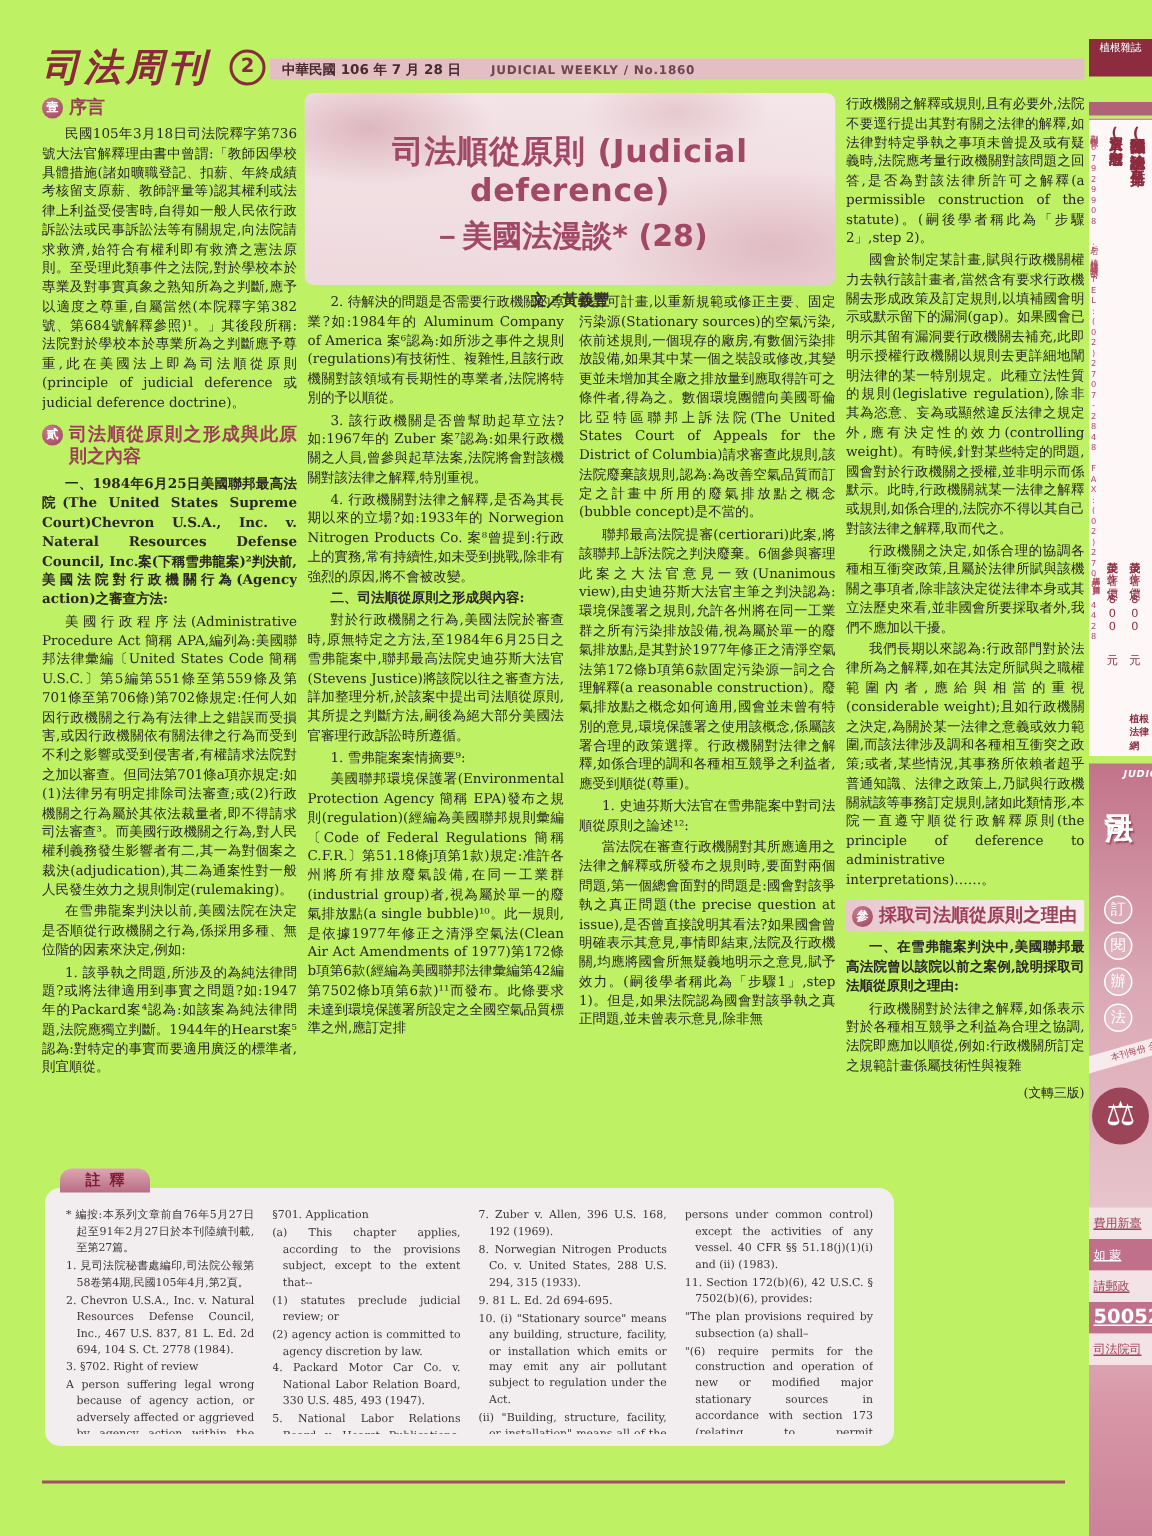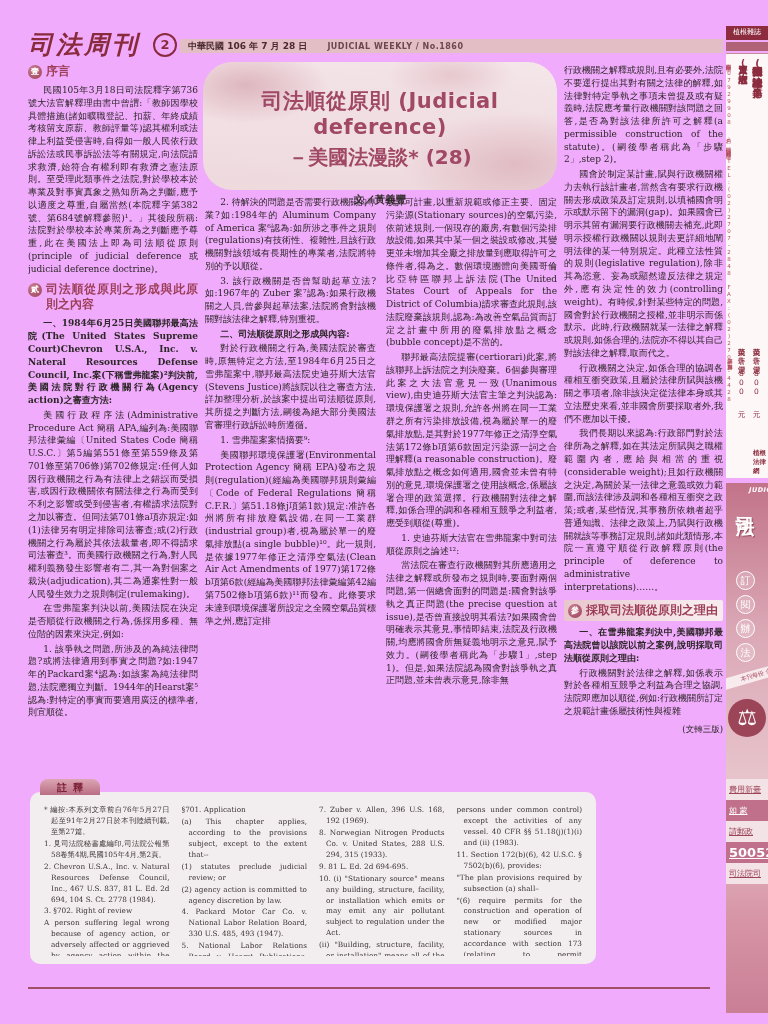--- a/index.html
+++ b/index.html
@@ -1,30 +1,30 @@
 <!DOCTYPE html>
 <html><head>
 <meta charset="utf-8">
 <style>
   html,body{margin:0;padding:0;background:#e9e9e9;}
-  .page{position:relative;width:768px;height:1024px;background:#f0abfc;overflow:hidden;
+  .page{position:relative;width:768px;height:1024px;background:#bef264;overflow:hidden;
         font-family:"DejaVu Sans",sans-serif;}
 
   
   .masthead{position:absolute;left:28px;top:28px;font-family:"DejaVu Serif",serif;
             font-style:italic;font-weight:bold;font-size:25px;color:#8a2b3d;letter-spacing:3px;}
   .pagenum{position:absolute;left:153px;top:33px;width:20px;height:20px;border:2px solid #8a2b3d;
            border-radius:50%;color:#8a2b3d;font-weight:bold;font-size:13px;line-height:20px;text-align:center;}
   .band{position:absolute;left:180px;top:39px;width:543px;height:14px;background:#e3bec5;
         display:flex;align-items:center;gap:20px;padding-left:8px;box-sizing:border-box;}
   .band .date{font-size:9px;color:#48292e;font-weight:bold;white-space:nowrap;}
   .band .weekly{font-size:8px;color:#6d474d;font-weight:bold;letter-spacing:.5px;white-space:nowrap;}
 
   
-  .titleblock{position:absolute;left:203px;top:62px;width:354px;height:128px;border-radius:29px;
+  .titleblock{position:absolute;left:203px;top:62px;width:354px;height:128px;border-radius:6px;
       text-align:center;padding-top:25px;box-sizing:border-box;
       background:
         radial-gradient(ellipse 120px 55px at 12% 18%, rgba(205,145,158,.55), transparent 70%),
         radial-gradient(ellipse 160px 75px at 88% 80%, rgba(210,155,168,.5), transparent 70%),
         radial-gradient(ellipse 90px 40px at 70% 10%, rgba(216,168,178,.45), transparent 70%),
         radial-gradient(ellipse 220px 100px at 50% 45%, rgba(240,222,226,.95), transparent 80%),
         linear-gradient(#f4e6e9,#eed9dd);}
   .titleblock .t1{font-size:21px;font-weight:bold;color:#a04866;letter-spacing:.5px;}
   .titleblock .t2{font-size:20px;font-weight:bold;color:#a04866;margin-top:5px;}
   .titleblock .byline{font-size:10.5px;color:#3a3032;margin-top:22px;font-weight:bold;}
@@ -57,21 +57,21 @@
           color:#7c2036;font-weight:bold;font-size:10px;line-height:17px;text-align:center;letter-spacing:6px;
           padding-left:6px;box-sizing:border-box;}
   .fn-cols{display:flex;gap:12px;height:100%;overflow:hidden;}
   .fn-col{flex:1;overflow:hidden;}
   .fn{font-size:7.3px;line-height:1.5;color:#3c3436;margin:0 0 1px;text-indent:-7px;
       padding-left:7px;text-align:justify;font-family:"DejaVu Serif",serif;}
   .bottom-rule{position:absolute;left:28px;top:987px;width:682px;height:2px;background:#a05065;}
 
   
   .sidebar{position:absolute;left:724px;top:0;width:44px;height:1024px;overflow:hidden;}
-  .sb-pubbox{margin:26px 0 2px 2px;width:42px;height:14px;background:#8c2c3e;color:#fff;
+  .sb-pubbox{margin:26px 0 17px 2px;width:42px;height:25px;background:#8c2c3e;color:#fff;
              font-size:7px;line-height:13px;text-align:center;overflow:hidden;white-space:nowrap;}
   .sb-strip{margin-left:2px;width:42px;height:9px;background:#b06277;}
   .sb-ad{position:relative;margin:2px 0 0 2px;width:42px;height:424px;background:#fdf7f8;
          border-top:1px solid #c98a98;overflow:hidden;}
   .v{writing-mode:vertical-rl;text-orientation:upright;position:absolute;white-space:nowrap;}
   .sb-order{left:0;top:5px;font-size:5.5px;color:#b14a5e;letter-spacing:1px;}
   .sb-book2{left:10px;top:4px;font-size:9px;color:#8c2c3e;font-weight:bold;}
   .sb-book1{left:24px;top:4px;font-size:10px;color:#8c2c3e;font-weight:bold;}
   .sb-price2{left:10px;top:288px;font-size:7.5px;color:#8c2c3e;}
   .sb-price1{left:25px;top:288px;font-size:7.5px;color:#8c2c3e;}
@@ -124,20 +124,21 @@
         <span class="sec-t">司法順從原則之形成與此原則之內容</span>
       </div>
       <p class="blk bold">一、1984年6月25日美國聯邦最高法院(The United States Supreme Court)Chevron U.S.A., Inc. v. Nateral Resources Defense Council, Inc.案(下稱雪弗龍案)²判決前,美國法院對行政機關行為(Agency action)之審查方法:</p>
       <p class="blk para">美國行政程序法(Administrative Procedure Act 簡稱 APA,編列為:美國聯邦法律彙編〔United States Code 簡稱 U.S.C.〕第5編第551條至第559條及第701條至第706條)第702條規定:任何人如因行政機關之行為有法律上之錯誤而受損害,或因行政機關依有關法律之行為而受到不利之影響或受到侵害者,有權請求法院對之加以審查。但同法第701條a項亦規定:如(1)法律另有明定排除司法審查;或(2)行政機關之行為屬於其依法裁量者,即不得請求司法審查³。而美國行政機關之行為,對人民權利義務發生影響者有二,其一為對個案之裁決(adjudication),其二為通案性對一般人民發生效力之規則制定(rulemaking)。</p>
       <p class="blk para">在雪弗龍案判決以前,美國法院在決定是否順從行政機關之行為,係採用多種、無位階的因素來決定,例如:</p>
       <p class="blk para">1. 該爭執之問題,所涉及的為純法律問題?或將法律適用到事實之問題?如:1947年的Packard案⁴認為:如該案為純法律問題,法院應獨立判斷。1944年的Hearst案⁵認為:對特定的事實而要適用廣泛的標準者,則宜順從。</p>
     </div>
   <div class="col col2">
       <p class="blk para">2. 待解決的問題是否需要行政機關的專業?如:1984年的 Aluminum Company of America 案⁶認為:如所涉之事件之規則(regulations)有技術性、複雜性,且該行政機關對該領域有長期性的專業者,法院將特別的予以順從。</p>
       <p class="blk para">3. 該行政機關是否曾幫助起草立法?如:1967年的 Zuber 案⁷認為:如果行政機關之人員,曾參與起草法案,法院將會對該機關對該法律之解釋,特別重視。</p>
+      <p class="blk para">4. 行政機關對法律之解釋,是否為其長期以來的立場?如:1933年的 Norwegion Nitrogen Products Co. 案⁸曾提到:行政上的實務,常有持續性,如未受到挑戰,除非有強烈的原因,將不會被改變。</p>
       <p class="blk bold">二、司法順從原則之形成與內容:</p>
       <p class="blk para">對於行政機關之行為,美國法院於審查時,原無特定之方法,至1984年6月25日之雪弗龍案中,聯邦最高法院史迪芬斯大法官(Stevens Justice)將該院以往之審查方法,詳加整理分析,於該案中提出司法順從原則,其所提之判斷方法,嗣後為絕大部分美國法官審理行政訴訟時所遵循。</p>
       <p class="blk para">1. 雪弗龍案案情摘要⁹:</p>
       <p class="blk para">美國聯邦環境保護署(Environmental Protection Agency 簡稱 EPA)發布之規則(regulation)(經編為美國聯邦規則彙編〔Code of Federal Regulations 簡稱 C.F.R.〕第51.18條j項第1款)規定:准許各州將所有排放廢氣設備,在同一工業群(industrial group)者,視為屬於單一的廢氣排放點(a single bubble)¹⁰。此一規則,是依據1977年修正之清淨空氣法(Clean Air Act Amendments of 1977)第172條b項第6款(經編為美國聯邦法律彙編第42編第7502條b項第6款)¹¹而發布。此條要求未達到環境保護署所設定之全國空氣品質標準之州,應訂定排</p>
     </div>
   <div class="col col3">
       <p class="blk cont">放許可計畫,以重新規範或修正主要、固定污染源(Stationary sources)的空氣污染,依前述規則,一個現存的廠房,有數個污染排放設備,如果其中某一個之裝設或修改,其變更並未增加其全廠之排放量到應取得許可之條件者,得為之。數個環境團體向美國哥倫比亞特區聯邦上訴法院(The United States Court of Appeals for the District of Columbia)請求審查此規則,該法院廢棄該規則,認為:為改善空氣品質而訂定之計畫中所用的廢氣排放點之概念(bubble concept)是不當的。</p>
       <p class="blk para">聯邦最高法院提審(certiorari)此案,將該聯邦上訴法院之判決廢棄。6個參與審理此案之大法官意見一致(Unanimous view),由史迪芬斯大法官主筆之判決認為:環境保護署之規則,允許各州將在同一工業群之所有污染排放設備,視為屬於單一的廢氣排放點,是其對於1977年修正之清淨空氣法第172條b項第6款固定污染源一詞之合理解釋(a reasonable construction)。廢氣排放點之概念如何適用,國會並未曾有特別的意見,環境保護署之使用該概念,係屬該署合理的政策選擇。行政機關對法律之解釋,如係合理的調和各種相互競爭之利益者,應受到順從(尊重)。</p>
       <p class="blk para">1. 史迪芬斯大法官在雪弗龍案中對司法順從原則之論述¹²:</p>
       <p class="blk para">當法院在審查行政機關對其所應適用之法律之解釋或所發布之規則時,要面對兩個問題,第一個總會面對的問題是:國會對該爭執之真正問題(the precise question at issue),是否曾直接說明其看法?如果國會曾明確表示其意見,事情即結束,法院及行政機關,均應將國會所無疑義地明示之意見,賦予效力。(嗣後學者稱此為「步驟1」,step 1)。但是,如果法院認為國會對該爭執之真正問題,並未曾表示意見,除非無</p>

